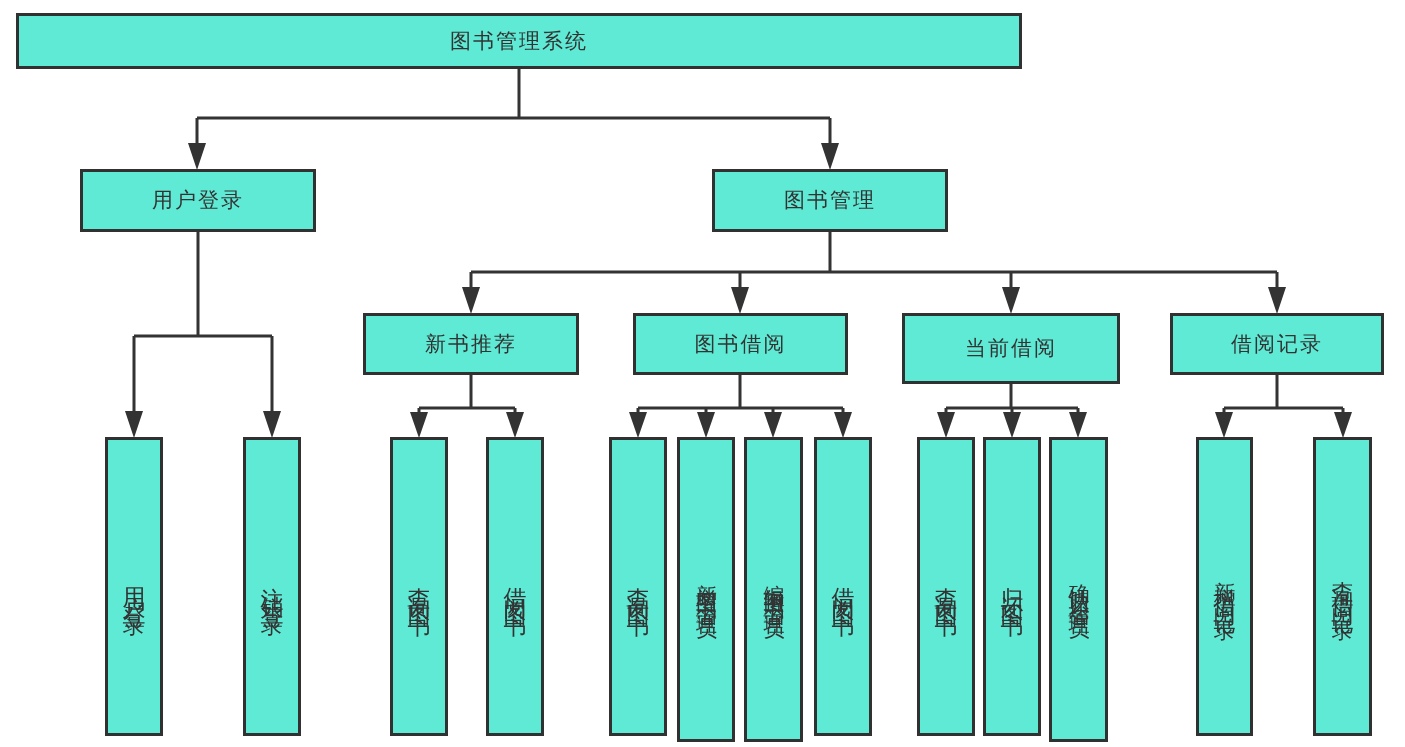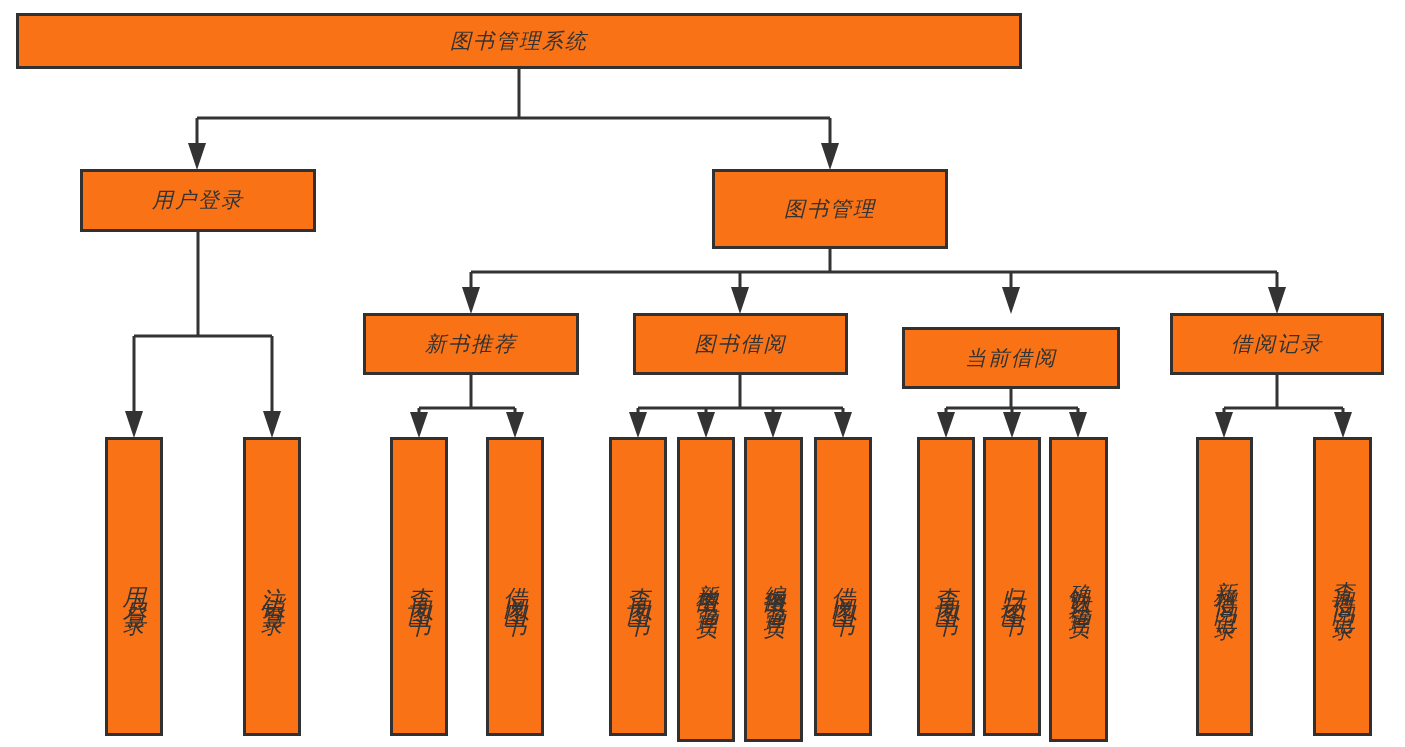--- a/index.html
+++ b/index.html
@@ -1,24 +1,24 @@
 <!DOCTYPE html>
 <html><head>
 <meta charset="utf-8">
 <style>
   html,body{margin:0;padding:0;background:#ffffff;}
   body{width:1405px;height:747px;font-family:"DejaVu Sans","Liberation Sans",sans-serif;}
   .stage{position:relative;width:1405px;height:747px;background:#ffffff;overflow:hidden;}
   svg.wires{position:absolute;left:0;top:0;width:1405px;height:747px;}
   .box{
     position:absolute;
-    background:#f97316;
+    background:#5eead4;
     border:3px solid #313131;
     box-sizing:border-box;
-    display:flex;align-items:center;justify-content:center;font-style:italic;
+    display:flex;align-items:center;justify-content:center;
   }
   .hlabel{
     font-size:21px;color:#333333;letter-spacing:2px;white-space:nowrap;line-height:1;
   }
   .vlabel{
     writing-mode:vertical-rl;
     font-size:23px;color:#333333;letter-spacing:9px;line-height:1;
   }
   .vlabel.six{font-size:22px;letter-spacing:8px;}
   .vlabel.nine{font-size:21px;letter-spacing:5px;}
@@ -74,31 +74,31 @@
     </g>
   </svg>
 
   <div class="box" style="left:16px;top:13px;width:1006px;height:56px">
     <span class="hlabel">图书管理系统</span>
   </div>
 
   <div class="box" style="left:80px;top:169px;width:236px;height:63px">
     <span class="hlabel">用户登录</span>
   </div>
-  <div class="box" style="left:712px;top:169px;width:236px;height:80px">
+  <div class="box" style="left:712px;top:169px;width:236px;height:63px">
     <span class="hlabel">图书管理</span>
   </div>
 
   <div class="box" style="left:363px;top:313px;width:216px;height:62px">
     <span class="hlabel">新书推荐</span>
   </div>
   <div class="box" style="left:633px;top:313px;width:215px;height:62px">
     <span class="hlabel">图书借阅</span>
   </div>
-  <div class="box" style="left:902px;top:327px;width:218px;height:62px">
+  <div class="box" style="left:902px;top:313px;width:218px;height:71px">
     <span class="hlabel">当前借阅</span>
   </div>
   <div class="box" style="left:1170px;top:313px;width:214px;height:62px">
     <span class="hlabel">借阅记录</span>
   </div>
 
   <div class="box" style="left:105px;top:437px;width:58px;height:299px">
     <span class="vlabel">用户登录</span>
   </div>
   <div class="box" style="left:243px;top:437px;width:58px;height:299px">

